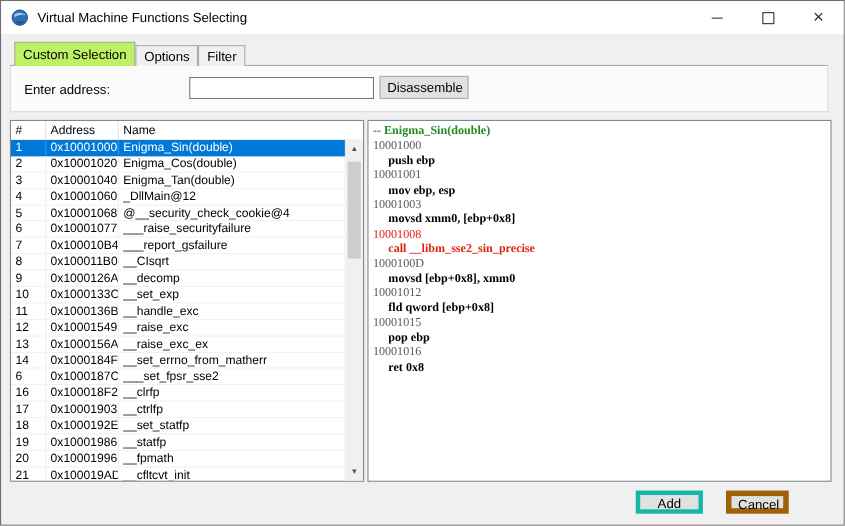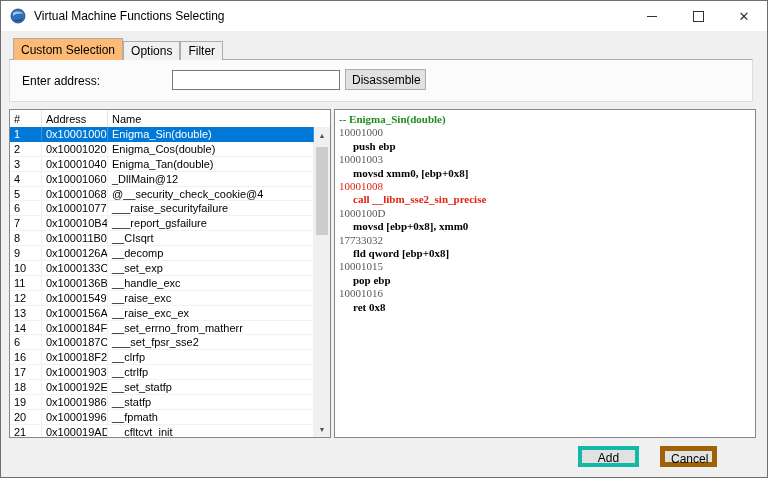--- a/index.html
+++ b/index.html
@@ -13,21 +13,21 @@
   .win-controls{margin-left:auto;display:flex;height:30px;}
   .win-btn{width:46px;height:30px;display:flex;align-items:center;justify-content:center;
            font-size:12px;color:#1a1a1a;cursor:default;}
   .glyph-min{width:10px;height:1px;background:#333;}
   .glyph-max{width:9px;height:9px;border:1px solid #333;}
   .glyph-close{font-size:13px;line-height:1;color:#333;font-family:"DejaVu Sans",sans-serif;}
   
   .tabstrip{position:absolute;left:12px;top:37px;display:flex;align-items:flex-end;height:22px;z-index:2;}
   .tab{height:18px;padding:0 7px;font-size:12px;display:flex;align-items:center;
        background:#f0f0f0;border:1px solid #acacac;border-bottom:none;margin-right:0;color:#000;}
-  .tab.active{height:21px;background:#fdba74;position:relative;z-index:3;border-color:#acacac;}
+  .tab.active{height:21px;background:#bef264;position:relative;z-index:3;border-color:#acacac;}
   .tab + .tab{border-left:1px solid #acacac;}
   .tabpage{position:absolute;left:8px;top:58px;width:742px;height:41px;background:#fbfbfb;
            border:1px solid #dcdcdc;border-top:1px solid #acacac;z-index:1;}
   .addr-row{position:absolute;left:0;top:0;width:100%;height:100%;display:flex;align-items:center;}
   .addr-label{margin-left:12px;font-size:12px;color:#000;}
   .addr-input{position:absolute;left:162px;top:10px;width:160px;height:18px;border:1px solid #7a7a7a;
               background:#fff;font-size:12px;padding:0 3px;outline:none;font-family:"Liberation Sans",sans-serif;}
   .disasm-btn{position:absolute;left:335px;top:9px;width:81px;height:21px;background:#e1e1e1;
               border:1px solid #adadad;font-size:12px;font-family:"Liberation Sans",sans-serif;color:#000;}
   
@@ -228,24 +228,25 @@
         <div class="sb-thumb"></div>
       </div>
       <div class="sb-arrow sb-down">▼</div>
     </div>
   </div>
 
   <div class="disasm">
     <div class="dheader">-- Enigma_Sin(double)</div>
     <div>
         <div class="dline"><span class="addr">10001000</span><span class="ins">push ebp</span></div>
+        <div class="dline"><span class="addr">10001001</span><span class="ins">mov ebp, esp</span></div>
         <div class="dline"><span class="addr">10001003</span><span class="ins">movsd xmm0, [ebp+0x8]</span></div>
         <div class="dline red"><span class="addr">10001008</span><span class="ins">call __libm_sse2_sin_precise</span></div>
         <div class="dline"><span class="addr">1000100D</span><span class="ins">movsd [ebp+0x8], xmm0</span></div>
-        <div class="dline"><span class="addr">17733032</span><span class="ins">fld qword [ebp+0x8]</span></div>
+        <div class="dline"><span class="addr">10001012</span><span class="ins">fld qword [ebp+0x8]</span></div>
         <div class="dline"><span class="addr">10001015</span><span class="ins">pop ebp</span></div>
         <div class="dline"><span class="addr">10001016</span><span class="ins">ret 0x8</span></div>
       </div>
   </div>
 
   <button class="btn btn-add">Add</button>
   <button class="btn btn-cancel">Cancel</button>
 
 </div>
 

